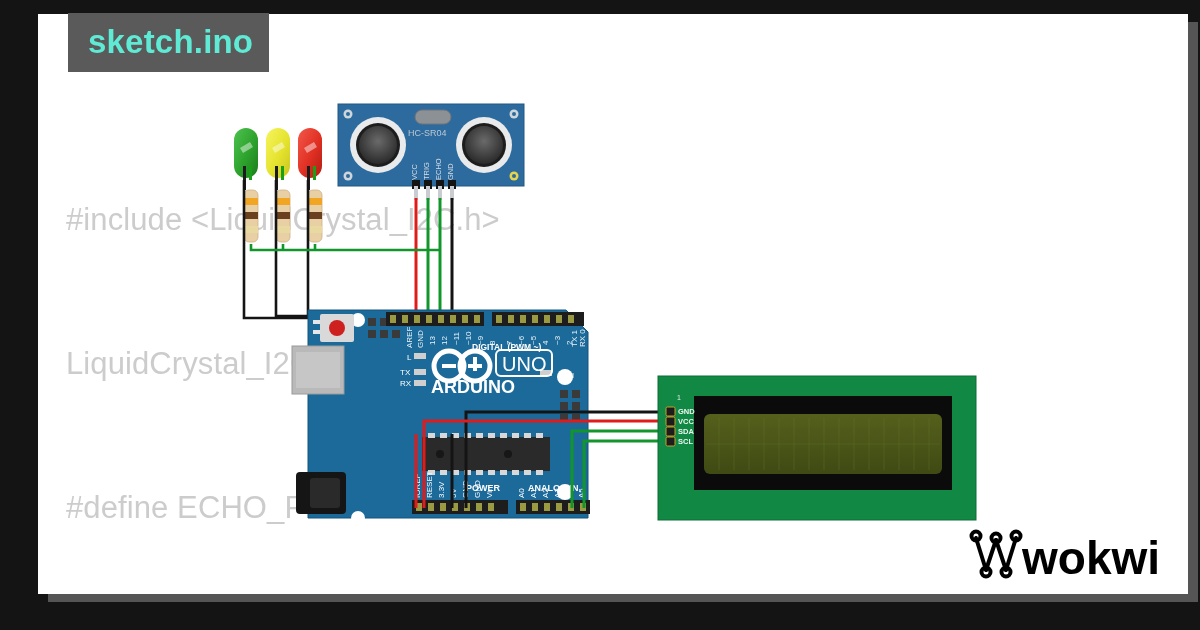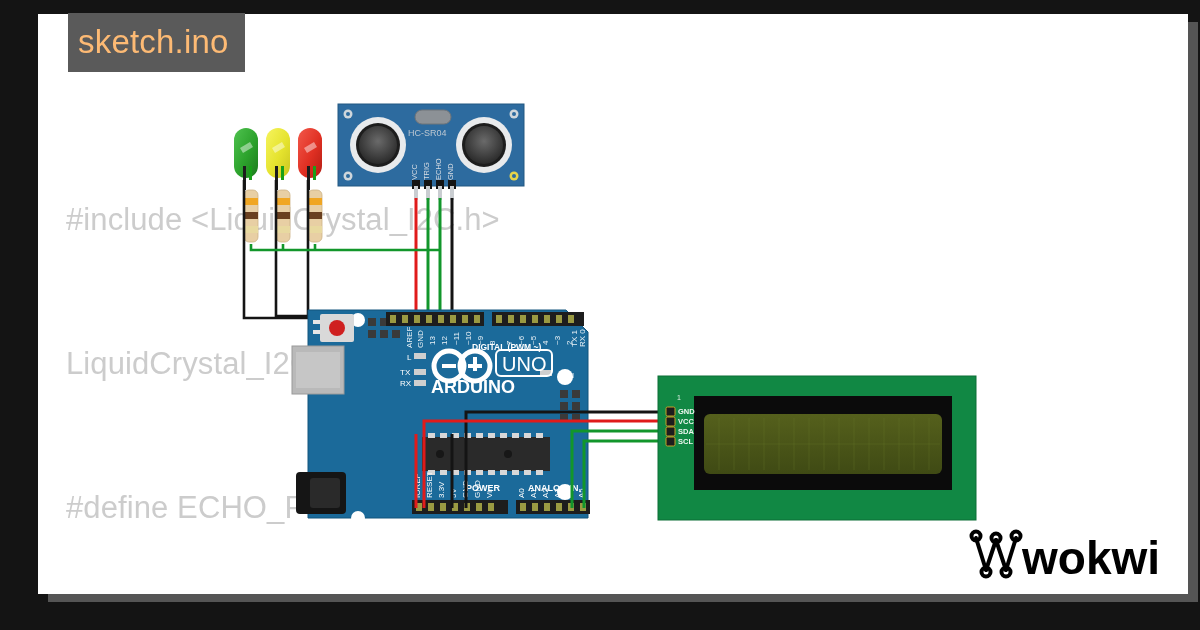--- a/index.html
+++ b/index.html
@@ -31,24 +31,25 @@
     line-height: 48px;
     white-space: pre;
     font-family: "Liberation Sans", sans-serif;
     letter-spacing: 0.1px;
   }
   .code div { height: 48px; }
 
   
   .file-tab {
     position: absolute; left: 68px; top: 13px;
-    background: #5a5a5a; color: #fdba74;
+    background: #5a5a5a; color: #5eead4;
     font-size: 33px; line-height: 1;
-    padding: 12px 16px 14px 10px;
+    padding: 12px 16px 14px 20px;
     letter-spacing: .2px;
+    font-weight: bold;
   }
 
   
   .circuit { position: absolute; left: 0; top: 0; width: 1200px; height: 630px; pointer-events: none; }
 
   
   .wokwi-logo { position: absolute; left: 968px; top: 524px; width: 190px; height: 62px; }
 </style>
 </head>
 <body>

